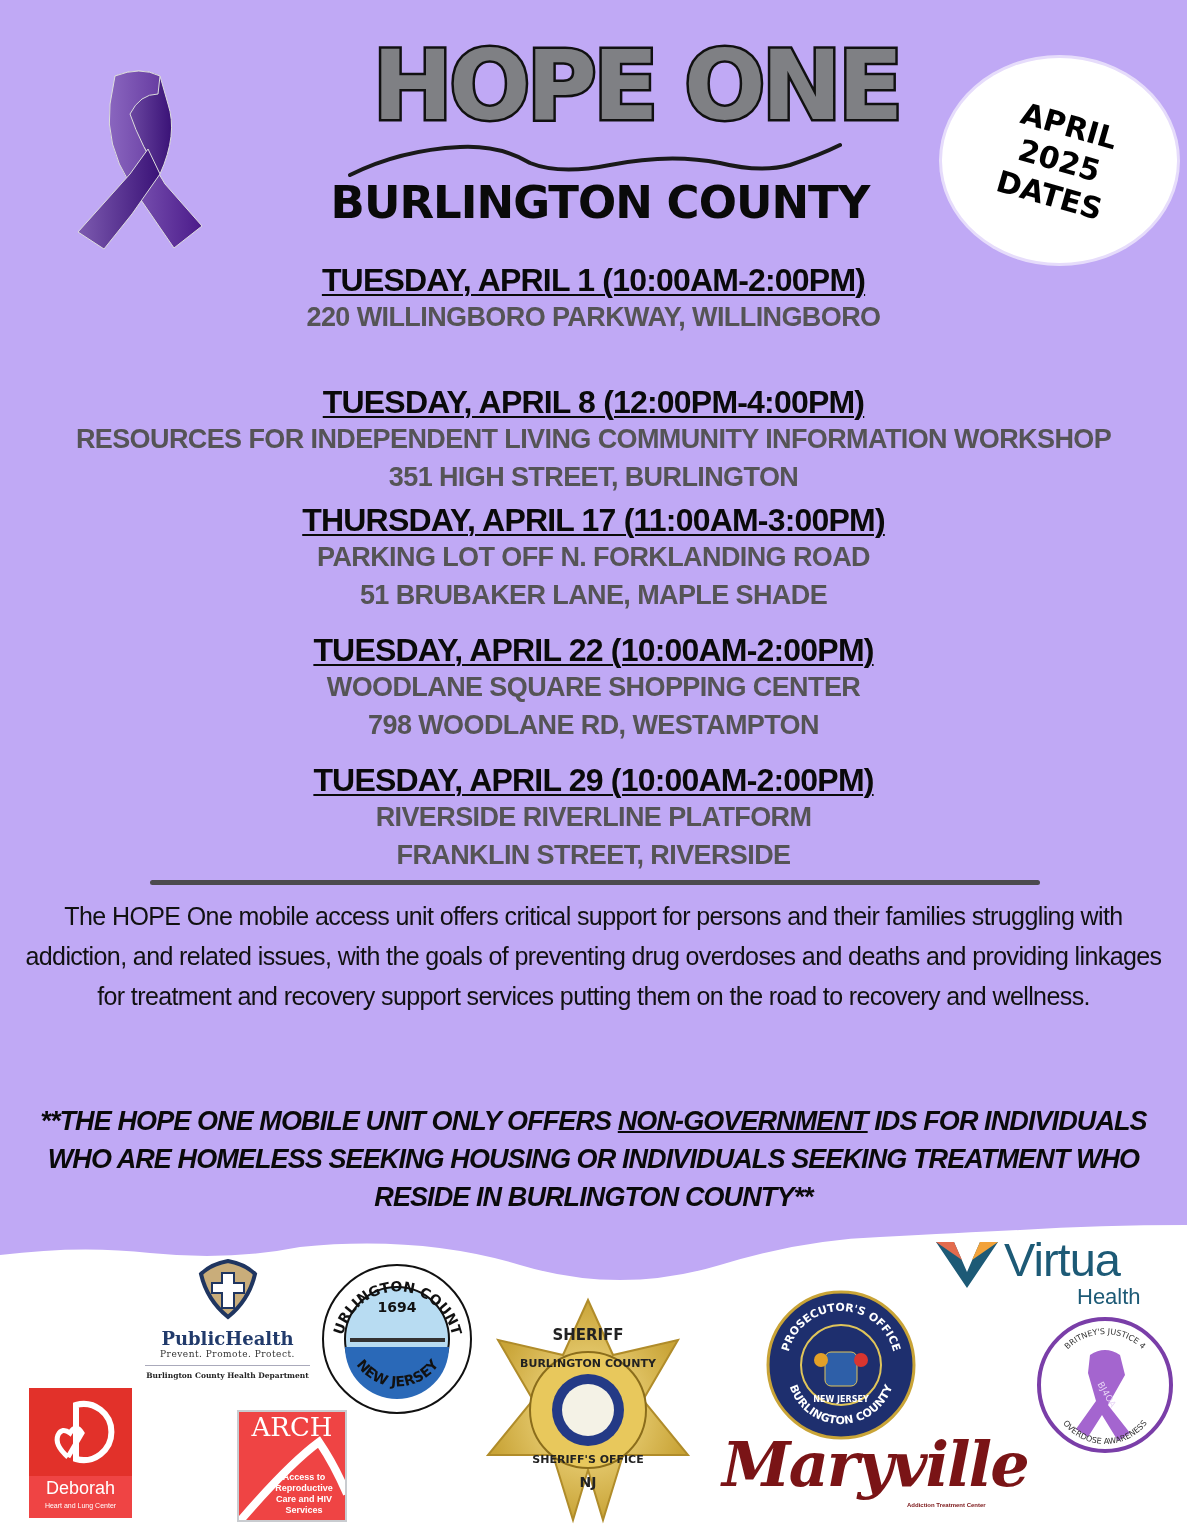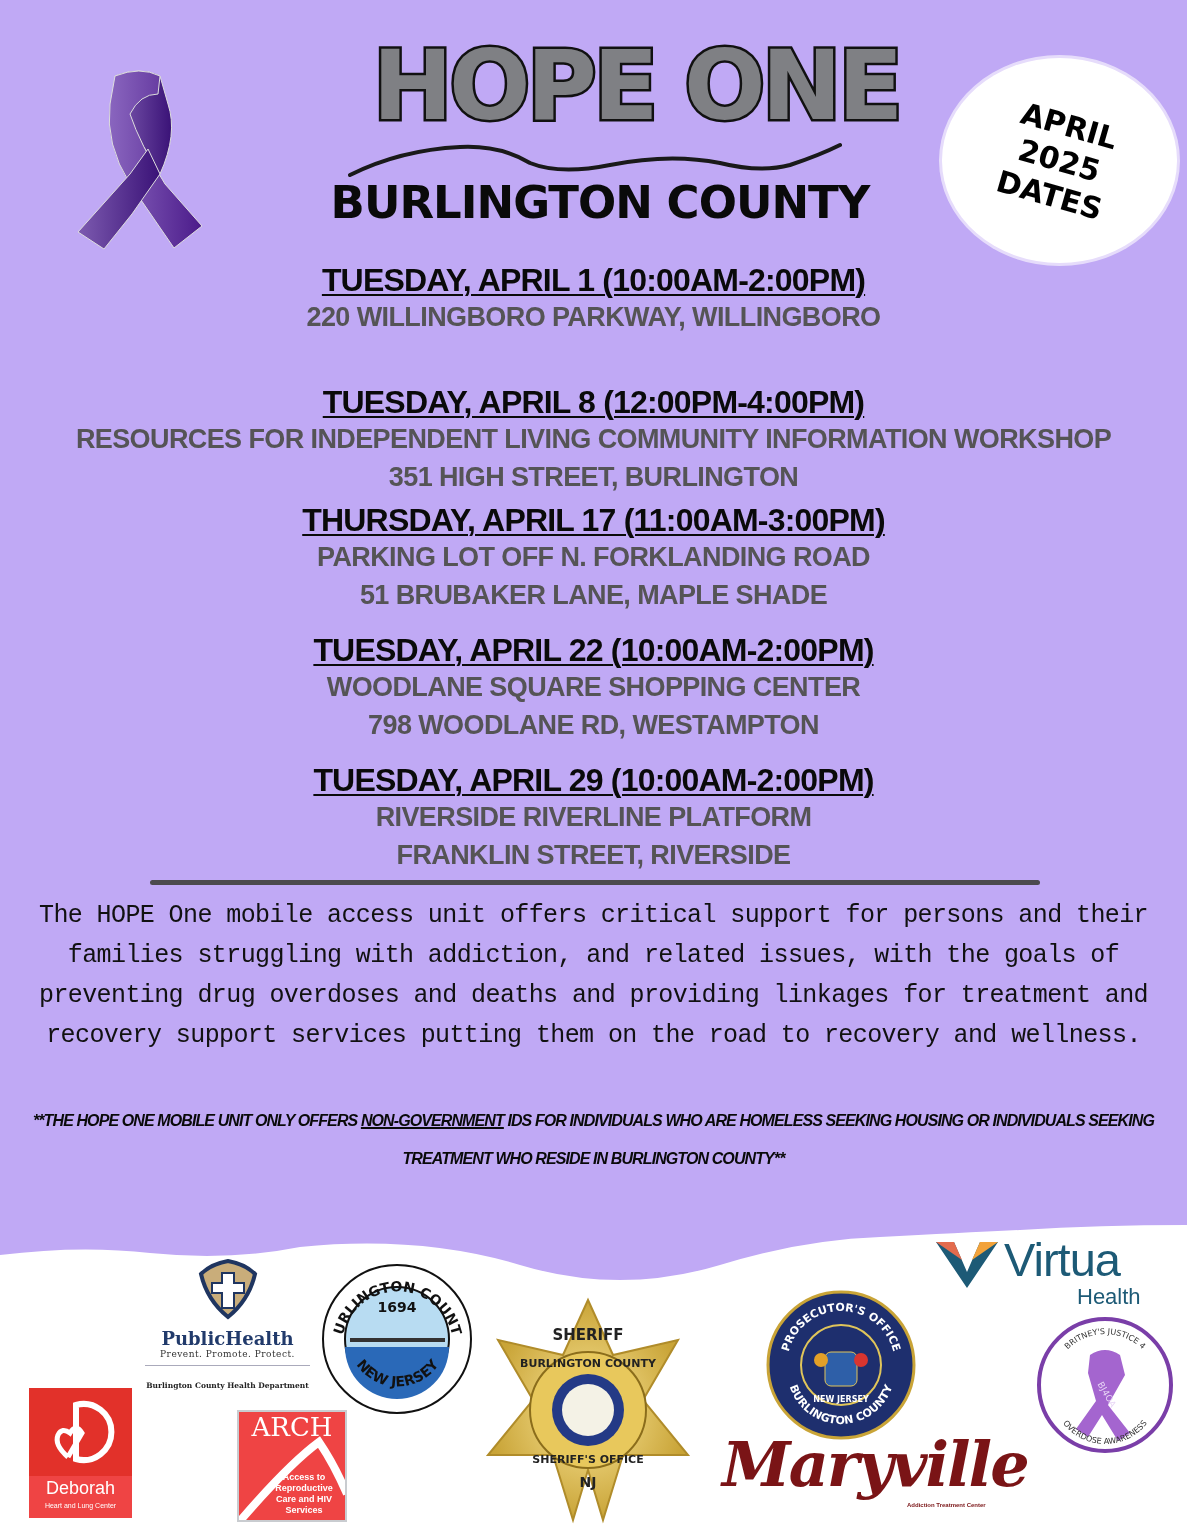--- a/index.html
+++ b/index.html
@@ -59,39 +59,39 @@
   .e3 { position: absolute; top: 240px; width: 100%; }
   .e4 { position: absolute; top: 370px; width: 100%; }
   .e5 { position: absolute; top: 500px; width: 100%; }
 
   .divider {
     position: absolute; left: 150px; top: 880px; width: 890px; height: 5px;
     background: #4c4a4e; border-radius: 3px;
   }
   .description {
     position: absolute; left: 20px; top: 896px; width: 1147px; text-align: center;
-    font-family: Liberation Mono, monospace; font-size: 25px; line-height: 40px;
+    font-family: Liberation Sans, sans-serif; font-size: 25px; line-height: 40px;
     color: #111; letter-spacing: -0.6px;
   }
   .notice {
     position: absolute; left: 20px; top: 1102px; width: 1147px; text-align: center;
     font-family: "Liberation Sans", sans-serif; font-weight: bold; font-style: italic;
-    font-size: 16px; line-height: 38px; color: #0a0a0a; letter-spacing: -0.9px;
+    font-size: 27px; line-height: 38px; color: #0a0a0a; letter-spacing: -0.9px;
   }
   .notice u { text-decoration-thickness: 2px; }
 
   
   .logo-band { position: absolute; left: 0; top: 1225px; width: 1187px; height: 311px; }
   .logo { position: absolute; }
   .logo-label { font-family: "Liberation Sans", sans-serif; }
 
   .ph { left: 145px; top: 1258px; width: 165px; height: 140px; text-align: center; }
   .ph .name { font-family: "DejaVu Serif", serif; font-weight: bold; color: #213a6b; font-size: 18px; margin-top: 4px; }
   .ph .tag { font-family: "DejaVu Serif", serif; color: #333; font-size: 9px; letter-spacing: 0.5px; }
-  .ph .dept { font-family: "DejaVu Serif", serif; font-weight: bold; color: #222; font-size: 7.5px; border-top: 1px solid #aab; margin-top: 6px; padding-top: 15px; white-space: nowrap; overflow: hidden; }
+  .ph .dept { font-family: "DejaVu Serif", serif; font-weight: bold; color: #222; font-size: 7.5px; border-top: 1px solid #aab; margin-top: 6px; padding-top: 5px; white-space: nowrap; overflow: hidden; }
 
   .deborah { left: 29px; top: 1388px; width: 103px; height: 130px; }
   .deborah .top { height: 88px; background: #e2312a; display: flex; align-items: center; justify-content: center; }
   .deborah .bot { height: 42px; background: #ef4444; color: #fff; text-align: center; }
   .deborah .bot .n { font-size: 18px; line-height: 24px; }
   .deborah .bot .s { font-size: 7px; line-height: 12px; }
 
   .arch { left: 237px; top: 1410px; width: 110px; height: 112px; background: #ef4444; border: 2px solid #c9ccd0; overflow: hidden; }
   .arch .name { font-family: "DejaVu Serif", serif; color: #fff; font-size: 26px; text-align: center; line-height: 30px; margin-top: 0px; }
   .arch .desc { color: #fff; font-size: 9px; line-height: 11px; text-align: center; position: absolute; left: 30px; top: 60px; width: 70px; font-weight: bold; }

